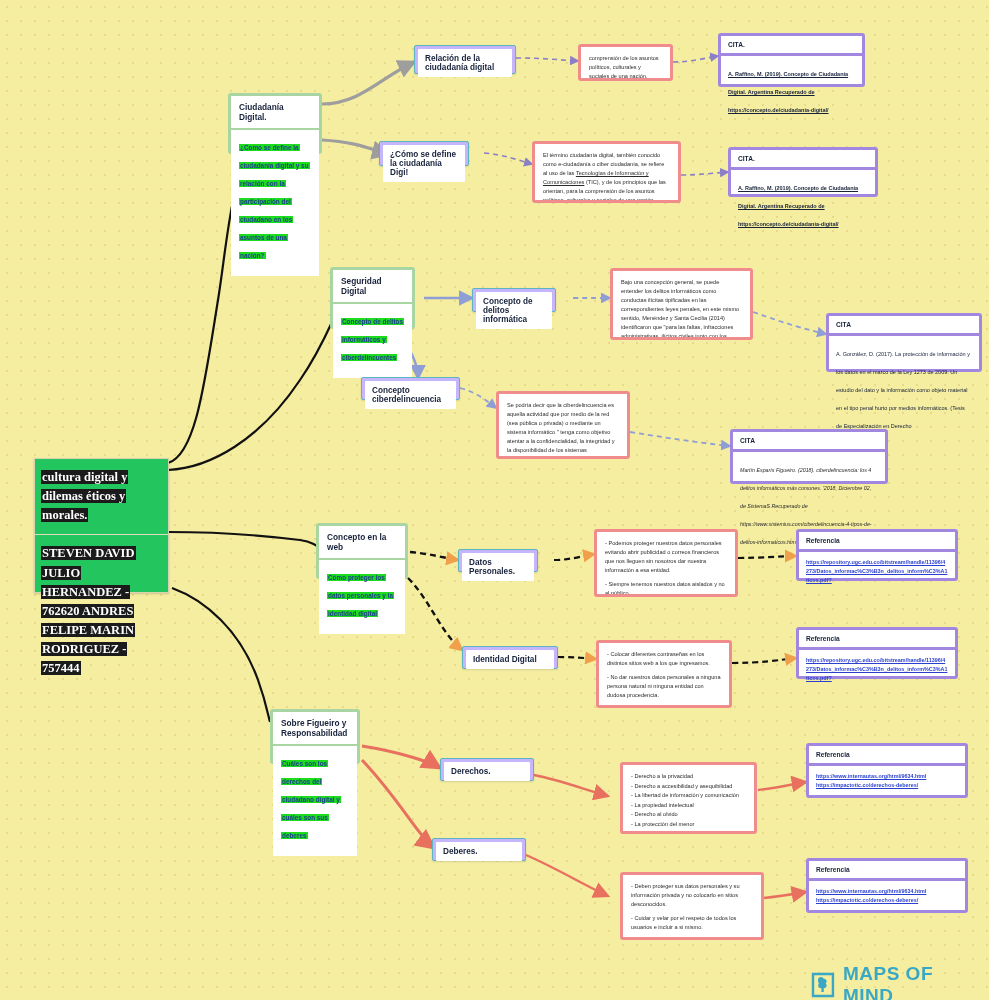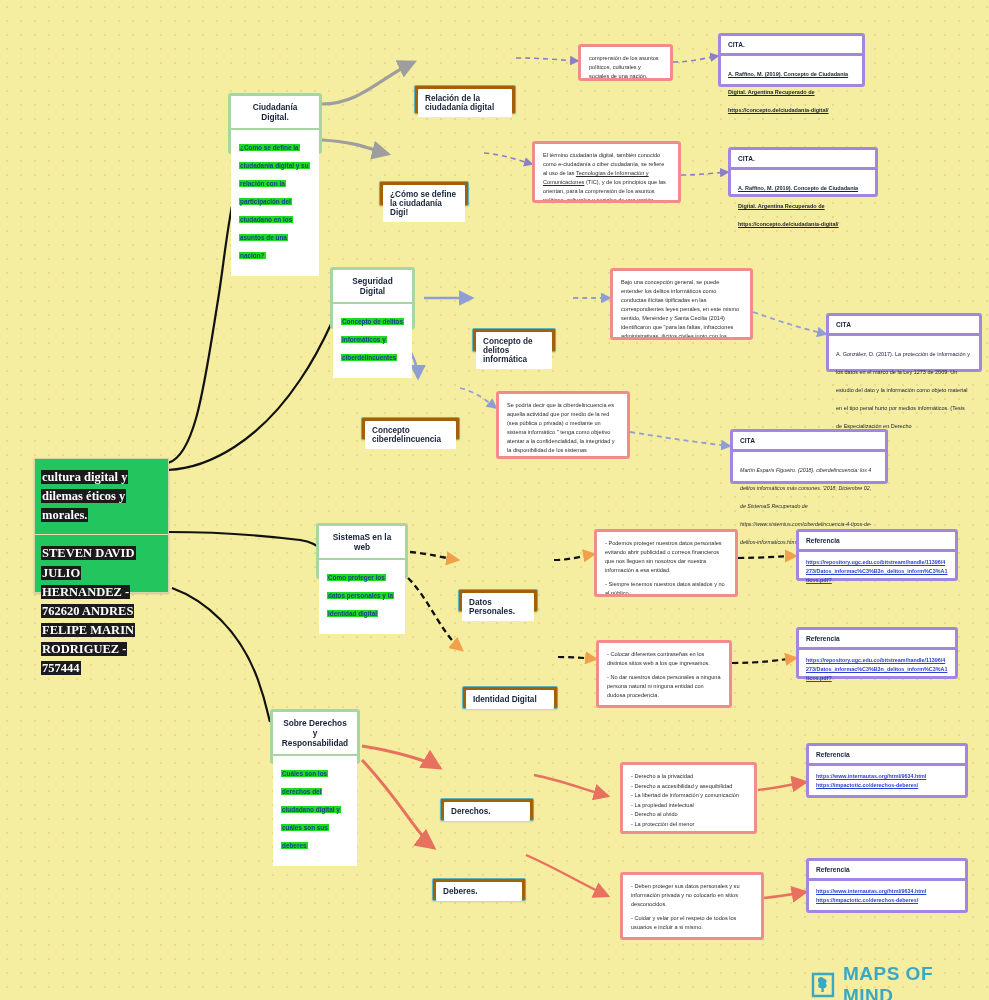--- a/index.html
+++ b/index.html
@@ -28,34 +28,33 @@
     display:inline;box-decoration-break:clone;-webkit-box-decoration-break:clone;
     padding:0 1px;
   }
 
   
   .green{
     background:#ffffff;border:3px solid #a8d5a2;border-radius:3px;
   }
   .green .g-title{
     padding:6px 8px 6px 8px;font-size:8.3px;font-weight:bold;color:#16213a;
-    border-bottom:2px solid #a8d5a2;background:#fff;text-align:center;
+    border-bottom:2px solid #a8d5a2;background:#fff;
   }
   .green .g-body{padding:6px 8px 14px 8px;background:#fff;}
   .green .g-q{
     font-size:6.4px;font-weight:bold;color:#1d3f8f;background:#1ddb1d;
     line-height:1.55;display:inline;box-decoration-break:clone;
     -webkit-box-decoration-break:clone;padding:0 1px;
   }
 
   
   .teal{
-    background:#a16207;border:1px solid #5cb6c0;border-radius:2px;
+    background:#c4b5fd;border:1px solid #5cb6c0;border-radius:2px;
     box-shadow:0 1px 2px rgba(0,0,0,.12);
-    margin-top:40px;
   }
   .teal .t-title{
     margin:3px;background:#ffffff;padding:5px 7px;
     font-size:8.2px;font-weight:bold;color:#16213a;border-radius:1px;
   }
 
   
   .pink{
     background:#ffffff;border:3px solid #f08c8c;border-radius:3px;
     padding:7px 8px;overflow:hidden;
@@ -248,21 +247,21 @@
   </div>
 
   <div class="node purple" style="left:730px;top:429px;width:158px;height:55px;">
     <div class="p-title">CITA</div>
     <div class="p-body">
       <span class="cite-ital">Martín Esparís Figueiro. (2018). ciberdelincuencia: los 4 delitos informáticos más comunes. '2018, Diciembre 02, de SistemaS Recuperado de https://www.sistemius.com/ciberdelincuencia-4-tipos-de-delitos-informaticos.html</span>
     </div>
   </div>
 
   <div class="node green" style="left:316px;top:523px;width:92px;height:56px;">
-    <div class="g-title">SistemaS en la web</div>
+    <div class="g-title">Concepto en la web</div>
     <div class="g-body">
       <span class="g-q">Cómo proteger los datos personales y la identidad digital</span>
     </div>
   </div>
 
   <div class="node teal" style="left:458px;top:549px;width:80px;height:23px;">
     <div class="t-title">Datos Personales.</div>
   </div>
 
   <div class="node teal" style="left:462px;top:646px;width:96px;height:23px;">
@@ -288,21 +287,21 @@
   </div>
 
   <div class="node purple" style="left:796px;top:627px;width:162px;height:52px;">
     <div class="p-title">Referencia</div>
     <div class="p-body">
       <span class="link">https://repository.ugc.edu.co/bitstream/handle/11396/4273/Datos_informac%C3%B3n_delitos_inform%C3%A1ticos.pdf?</span>
     </div>
   </div>
 
   <div class="node green" style="left:270px;top:709px;width:90px;height:55px;">
-    <div class="g-title">Sobre Derechos y Responsabilidad</div>
+    <div class="g-title">Sobre Figueiro y Responsabilidad</div>
     <div class="g-body">
       <span class="g-q">Cuáles son los derechos del ciudadano digital y cuáles son sus deberes</span>
     </div>
   </div>
 
   <div class="node teal" style="left:440px;top:758px;width:94px;height:23px;">
     <div class="t-title">Derechos.</div>
   </div>
 
   <div class="node teal" style="left:432px;top:838px;width:94px;height:23px;">

